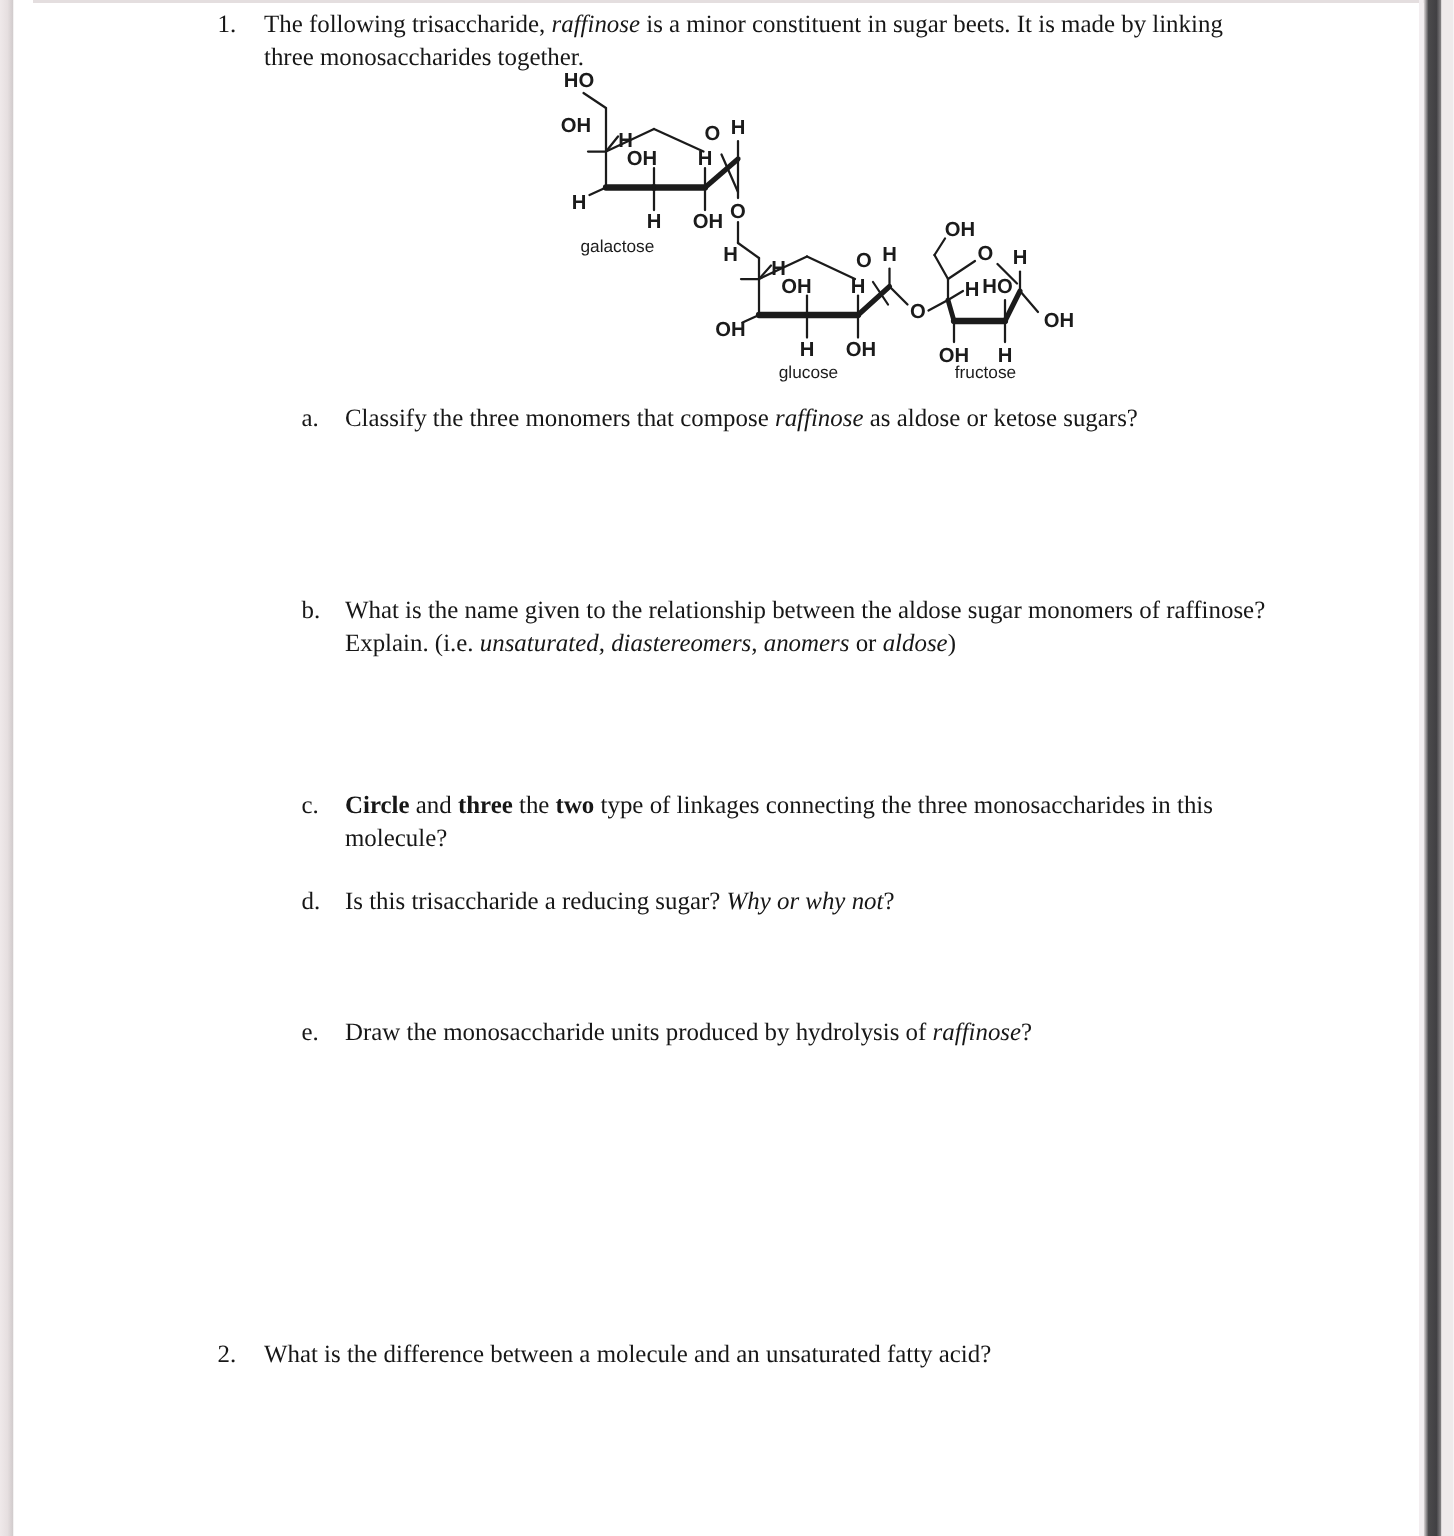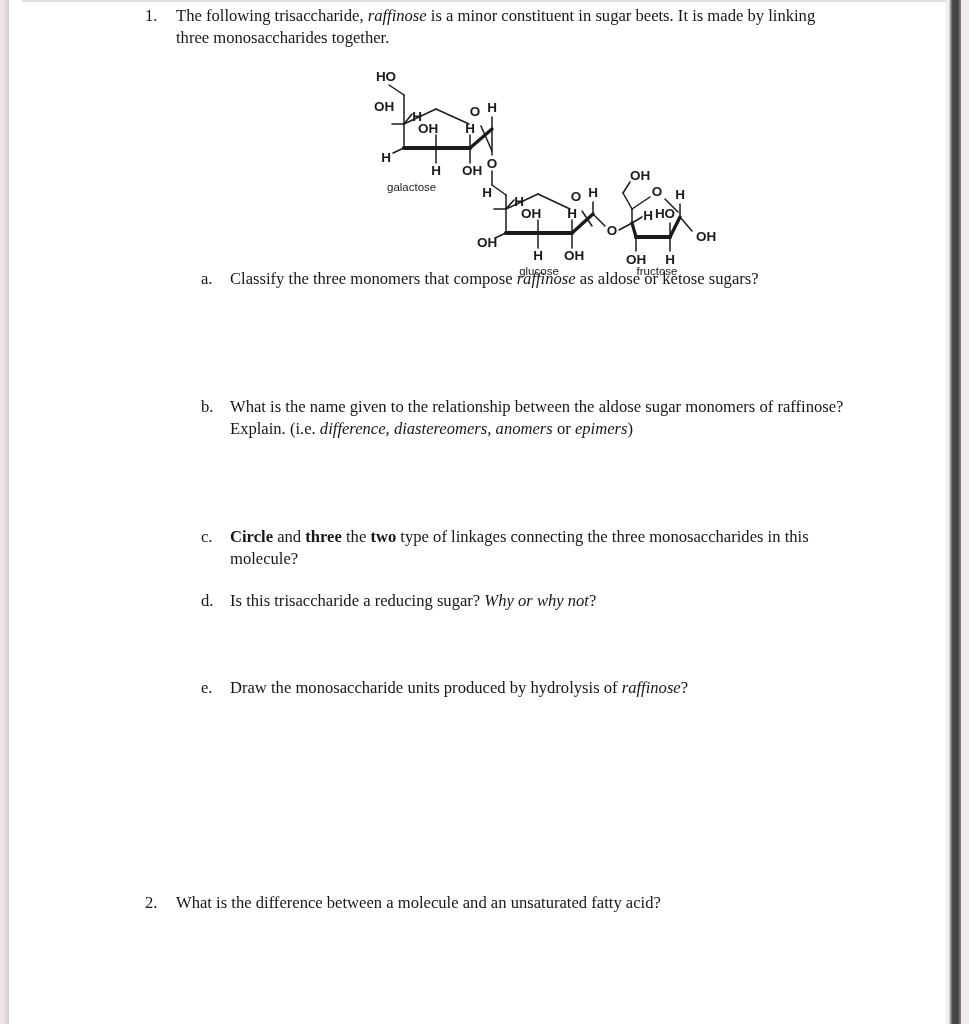--- a/index.html
+++ b/index.html
@@ -102,21 +102,21 @@
   #qe { left: 190px; top: 677px; width: 650px; }
   .q-sub .q-marker { width: 29px; }
 
   #q2 { left: 134px; top: 892px; width: 705px; }
   #q2 .q-marker { width: 31px; }
 
   
   #structure-figure {
     position: absolute;
     left: 363px;
-    top: 63px;
+    top: 40px;
     width: 360px;
     height: 218px;
   }
   #structure-figure svg { display: block; }
 </style>
 </head>
 <body>
 
 <div id="scan-page">
 
@@ -251,21 +251,21 @@
       </svg>
     </div>
 
     <div class="q-item q-sub" id="qa">
       <span class="q-marker">a.</span>
       <span class="q-body">Classify the three monomers that compose <em>raffinose</em> as aldose or ketose sugars?</span>
     </div>
 
     <div class="q-item q-sub" id="qb">
       <span class="q-marker">b.</span>
-      <span class="q-body">What is the name given to the relationship between the aldose sugar monomers of raffinose? Explain. (i.e. <em>difference, diastereomers, anomers</em> or <em>epimers</em>)</span>
+      <span class="q-body">What is the name given to the relationship between the aldose sugar monomers of raffinose? Explain. (i.e. <em>unsaturated, diastereomers, anomers</em> or <em>aldose</em>)</span>
     </div>
 
     <div class="q-item q-sub" id="qc">
       <span class="q-marker">c.</span>
       <span class="q-body"><b>Circle</b> and <b>three</b> the <b>two</b> type of linkages connecting the three monosaccharides in this molecule?</span>
     </div>
 
     <div class="q-item q-sub" id="qd">
       <span class="q-marker">d.</span>
       <span class="q-body">Is this trisaccharide a reducing sugar? <em>Why or why not</em>?</span>

